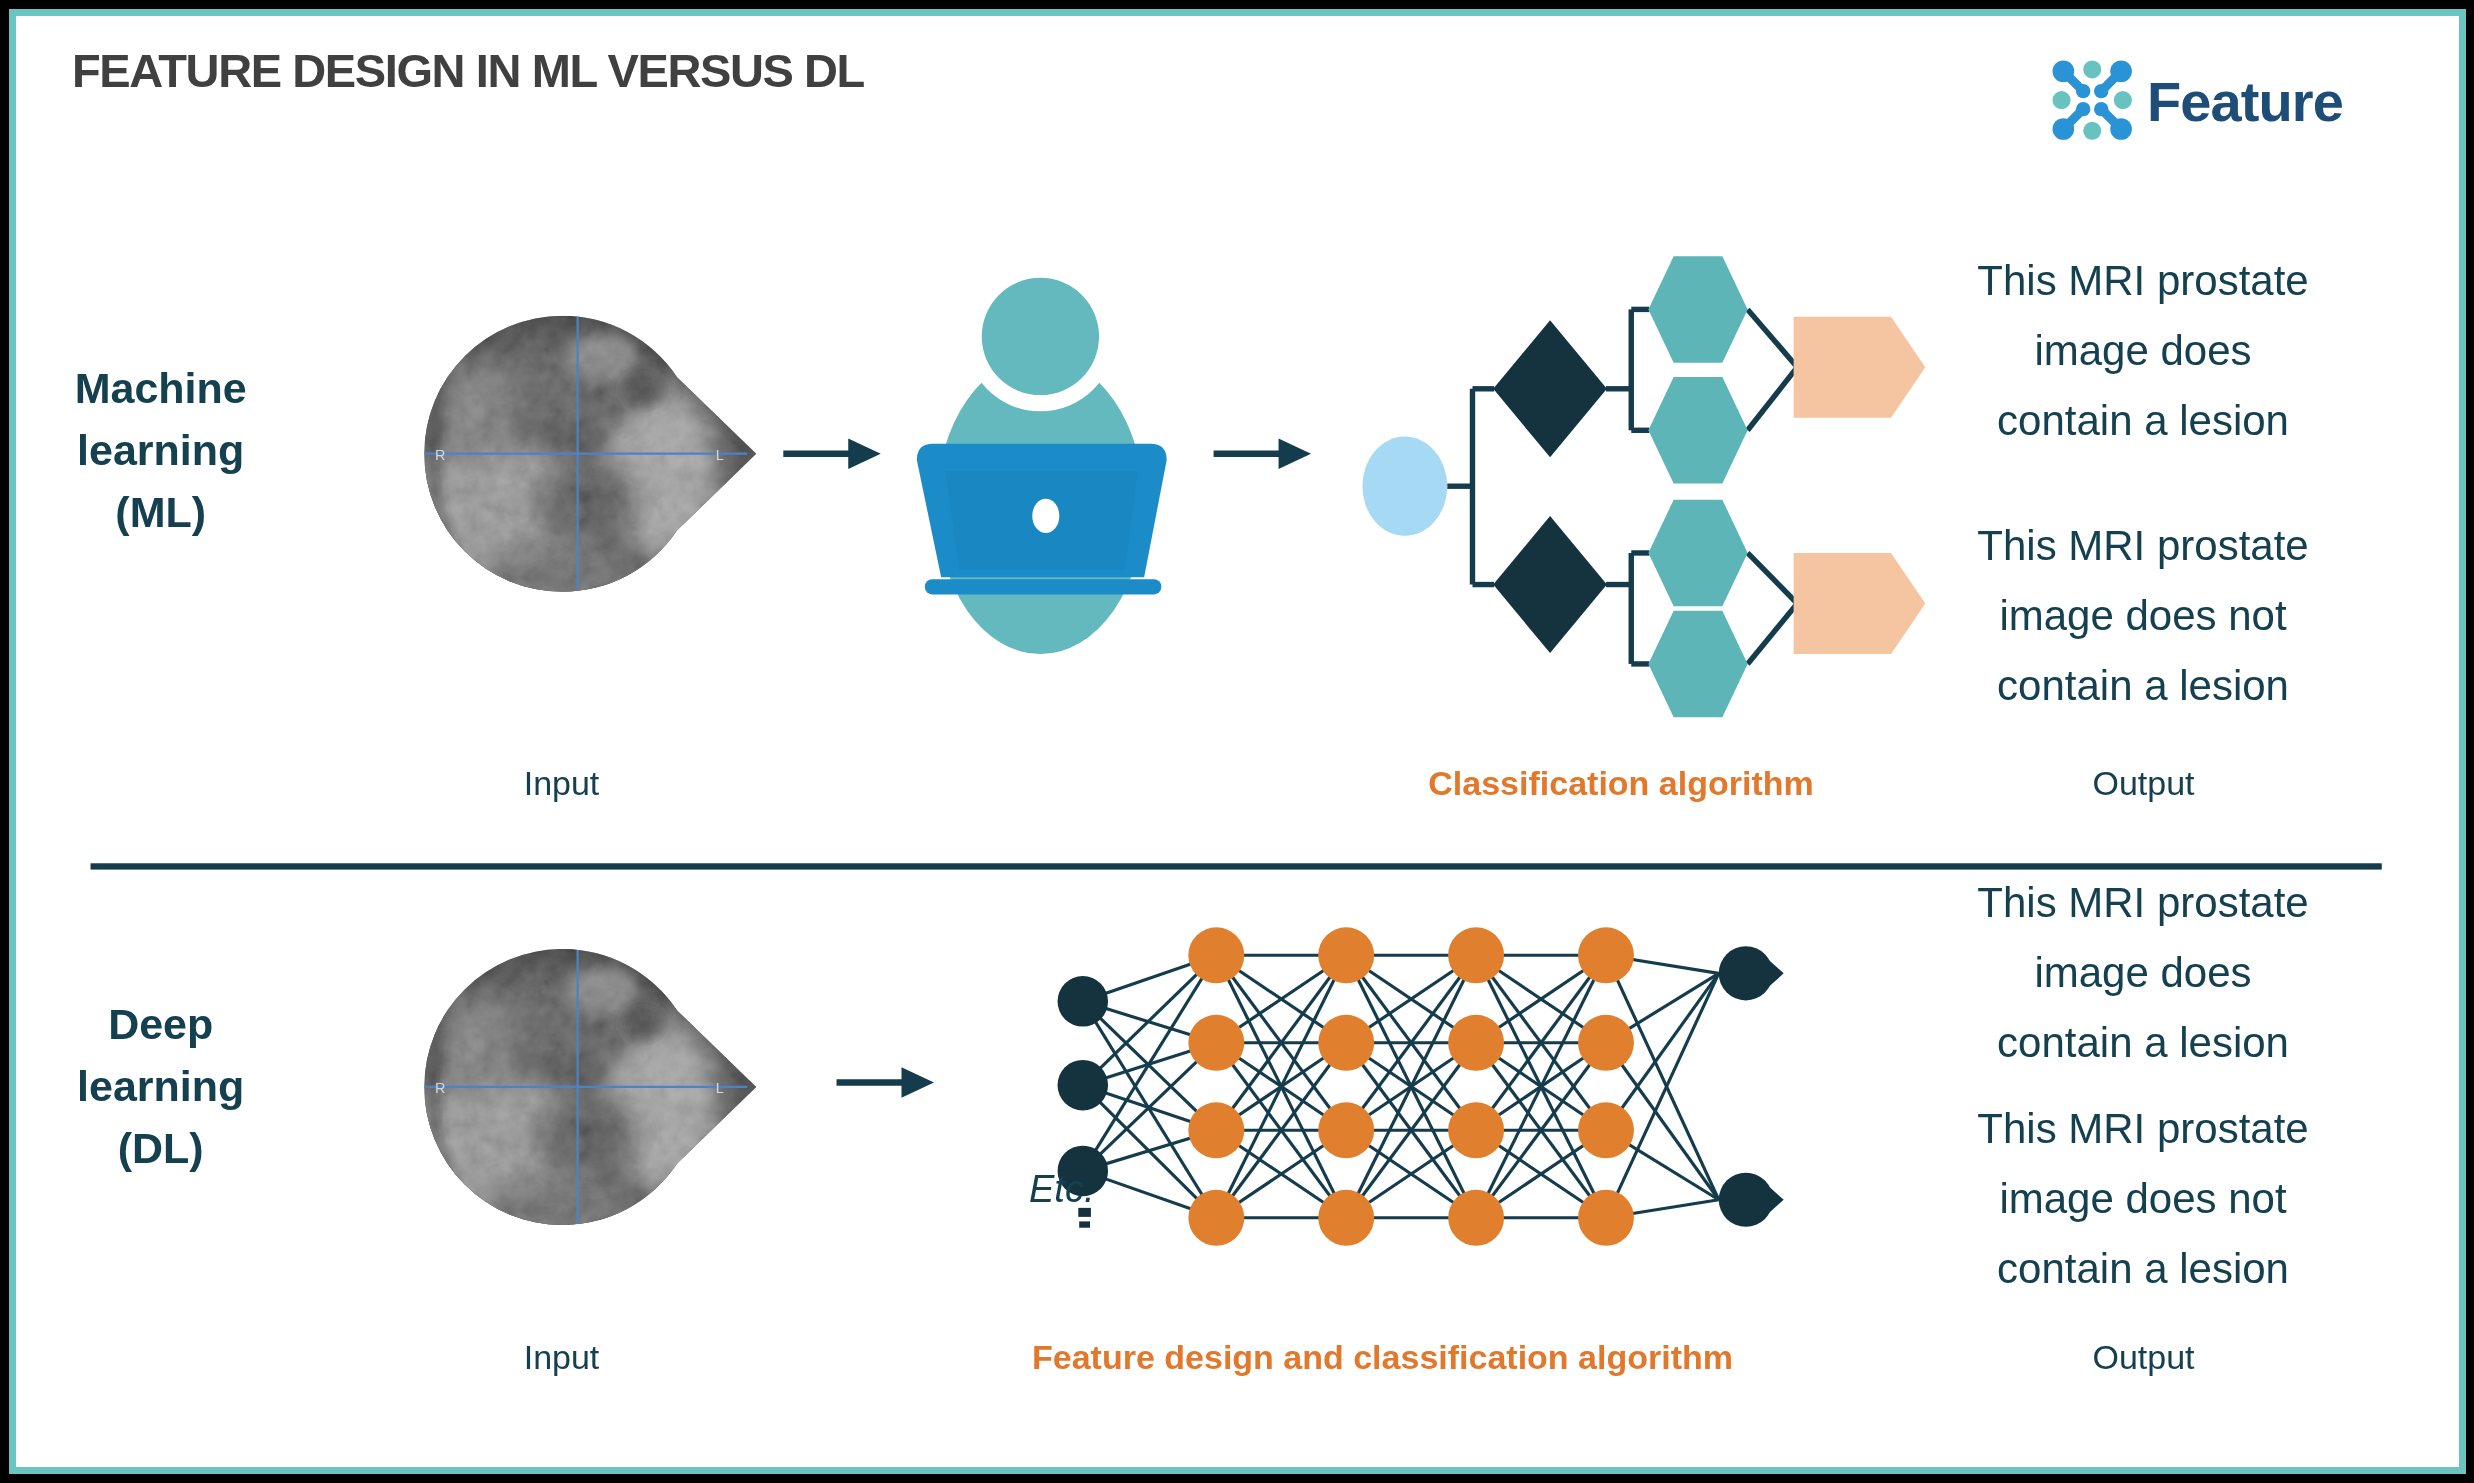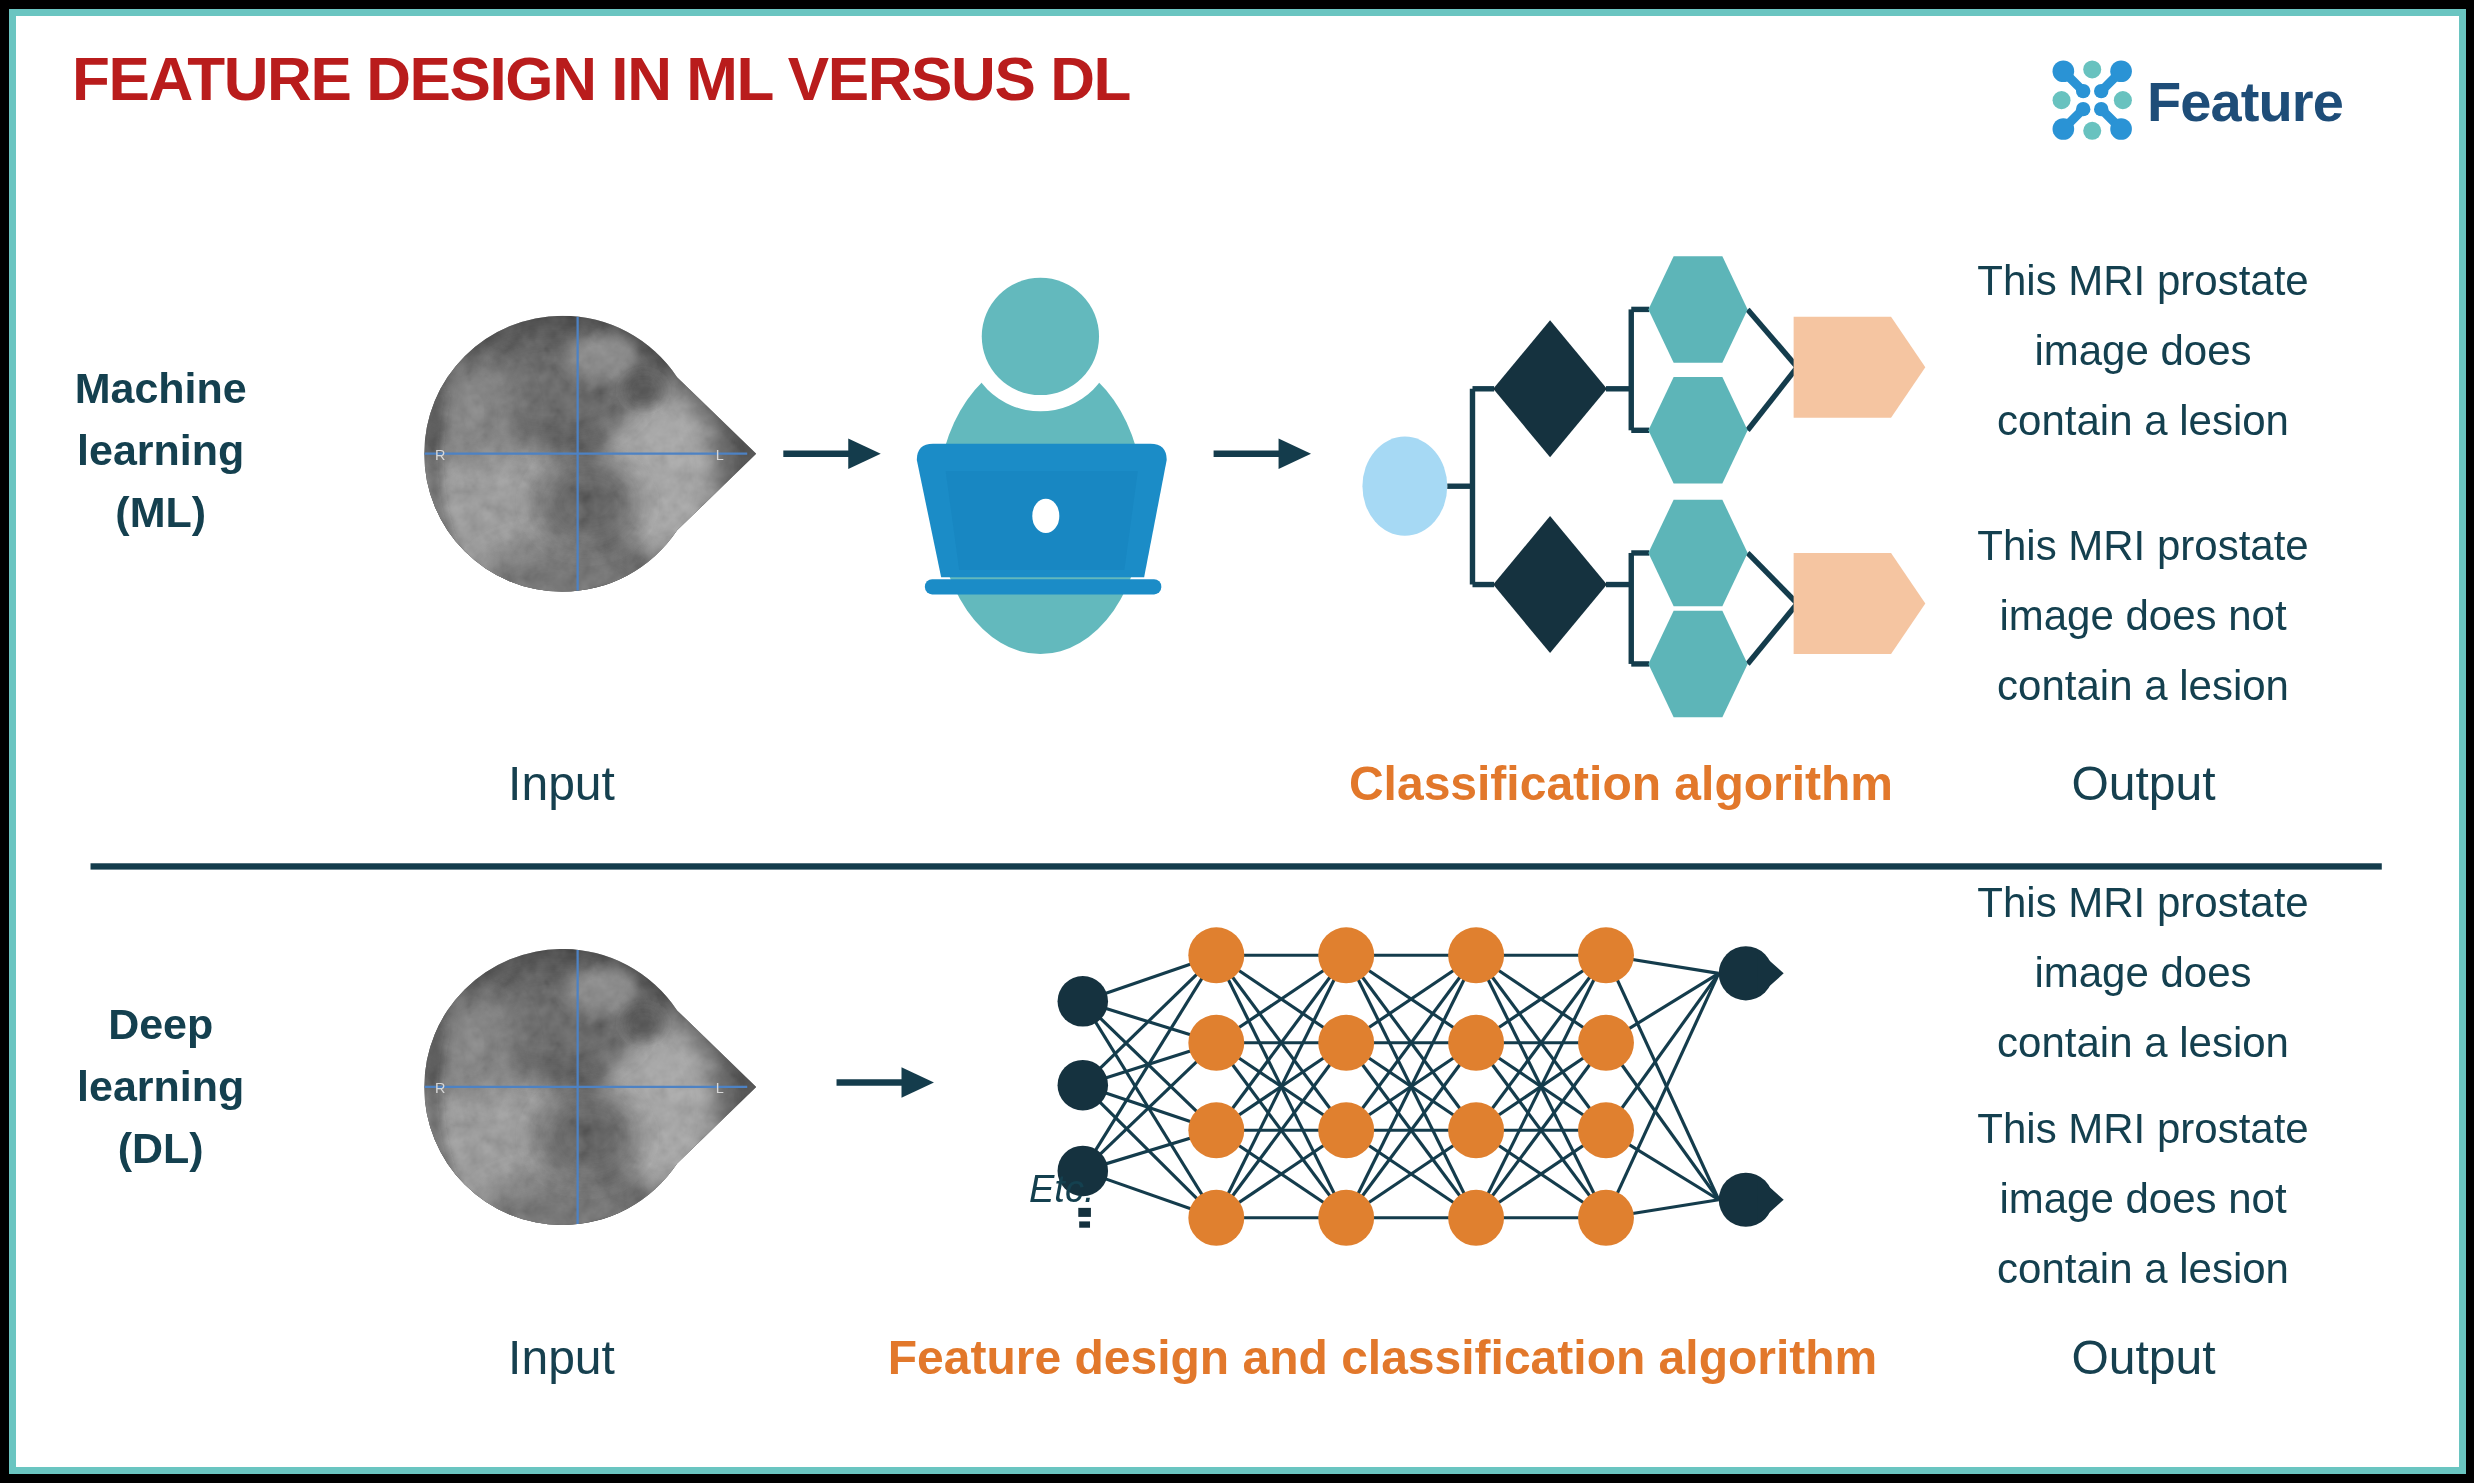--- a/index.html
+++ b/index.html
@@ -4,30 +4,30 @@
 <style>
   html,body{margin:0;padding:0;background:#000;}
   .canvas{
     position:relative;width:2475px;height:1483px;background:#ffffff;overflow:hidden;
     font-family:"Liberation Sans", sans-serif;color:#14404f;
   }
   .frame-black{position:absolute;inset:0;border:9px solid #000;pointer-events:none;z-index:50;}
   .frame-teal{position:absolute;inset:9px;border:7.2px solid #6ac5c1;pointer-events:none;z-index:50;}
   .abs{position:absolute;}
   .title{
-    left:72px;top:43px;font-size:62px;font-weight:bold;letter-spacing:-1.4px;
-    color:#b91c1c;white-space:nowrap;z-index:5;
+    left:72px;top:43px;font-size:47px;font-weight:bold;letter-spacing:-1.4px;
+    color:#404040;white-space:nowrap;z-index:5;
   }
   .logo-text{
     left:2147px;top:69px;font-size:56px;font-weight:bold;color:#1e4d78;letter-spacing:-0.9px;z-index:5;
   }
   .side-label{width:325px;text-align:center;font-size:43px;font-weight:bold;line-height:62px;z-index:5;color:#14404f;}
   .side-label-ml{left:-1.8px;top:357px;}
   .side-label-dl{left:-1.8px;top:993px;}
-  .step-label{position:absolute;text-align:center;font-size:48px;line-height:51px;color:#16404f;z-index:5;white-space:nowrap;}
+  .step-label{position:absolute;text-align:center;font-size:34px;line-height:51px;color:#16404f;z-index:5;white-space:nowrap;}
   .orange-label{color:#e2782b;font-weight:bold;}
   .out-para{position:absolute;left:1920px;width:446px;text-align:center;
     font-size:42px;line-height:70px;color:#14404f;z-index:5;}
   .etc{left:1029px;top:1168px;width:112px;text-align:left;font-style:italic;font-size:38px;color:#14404f;z-index:5;}
   svg.art{position:absolute;left:0;top:0;z-index:1;}
 </style>
 </head>
 <body>
 
 <div class="canvas">

